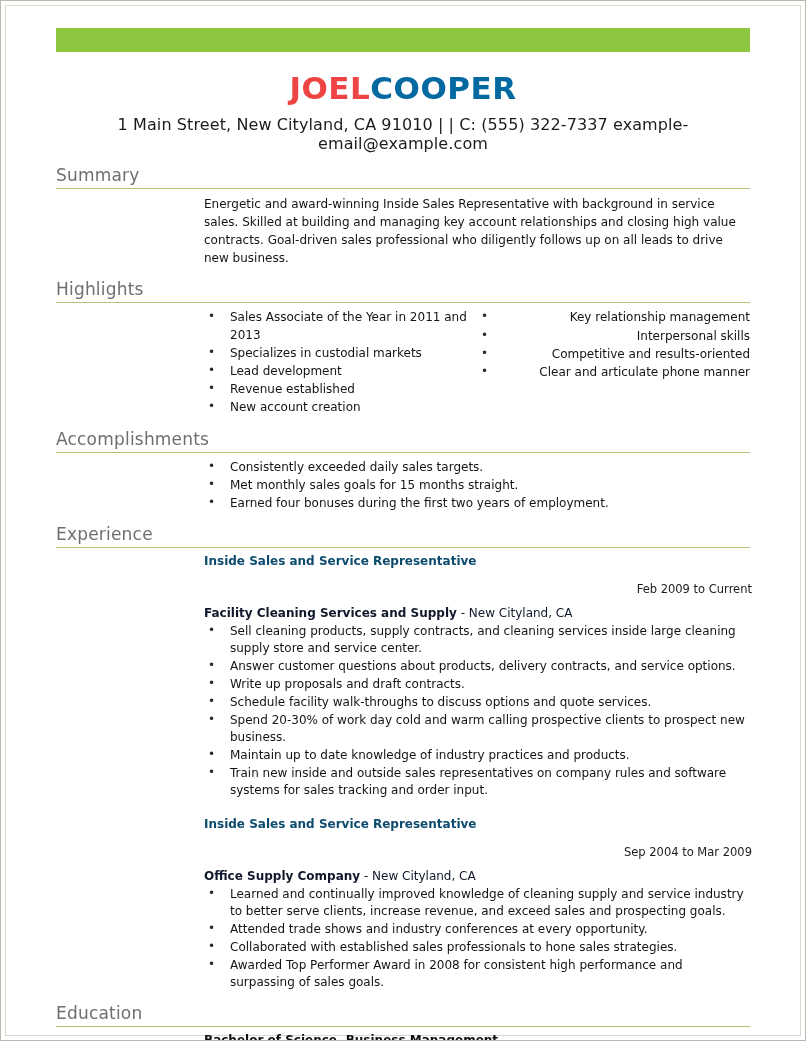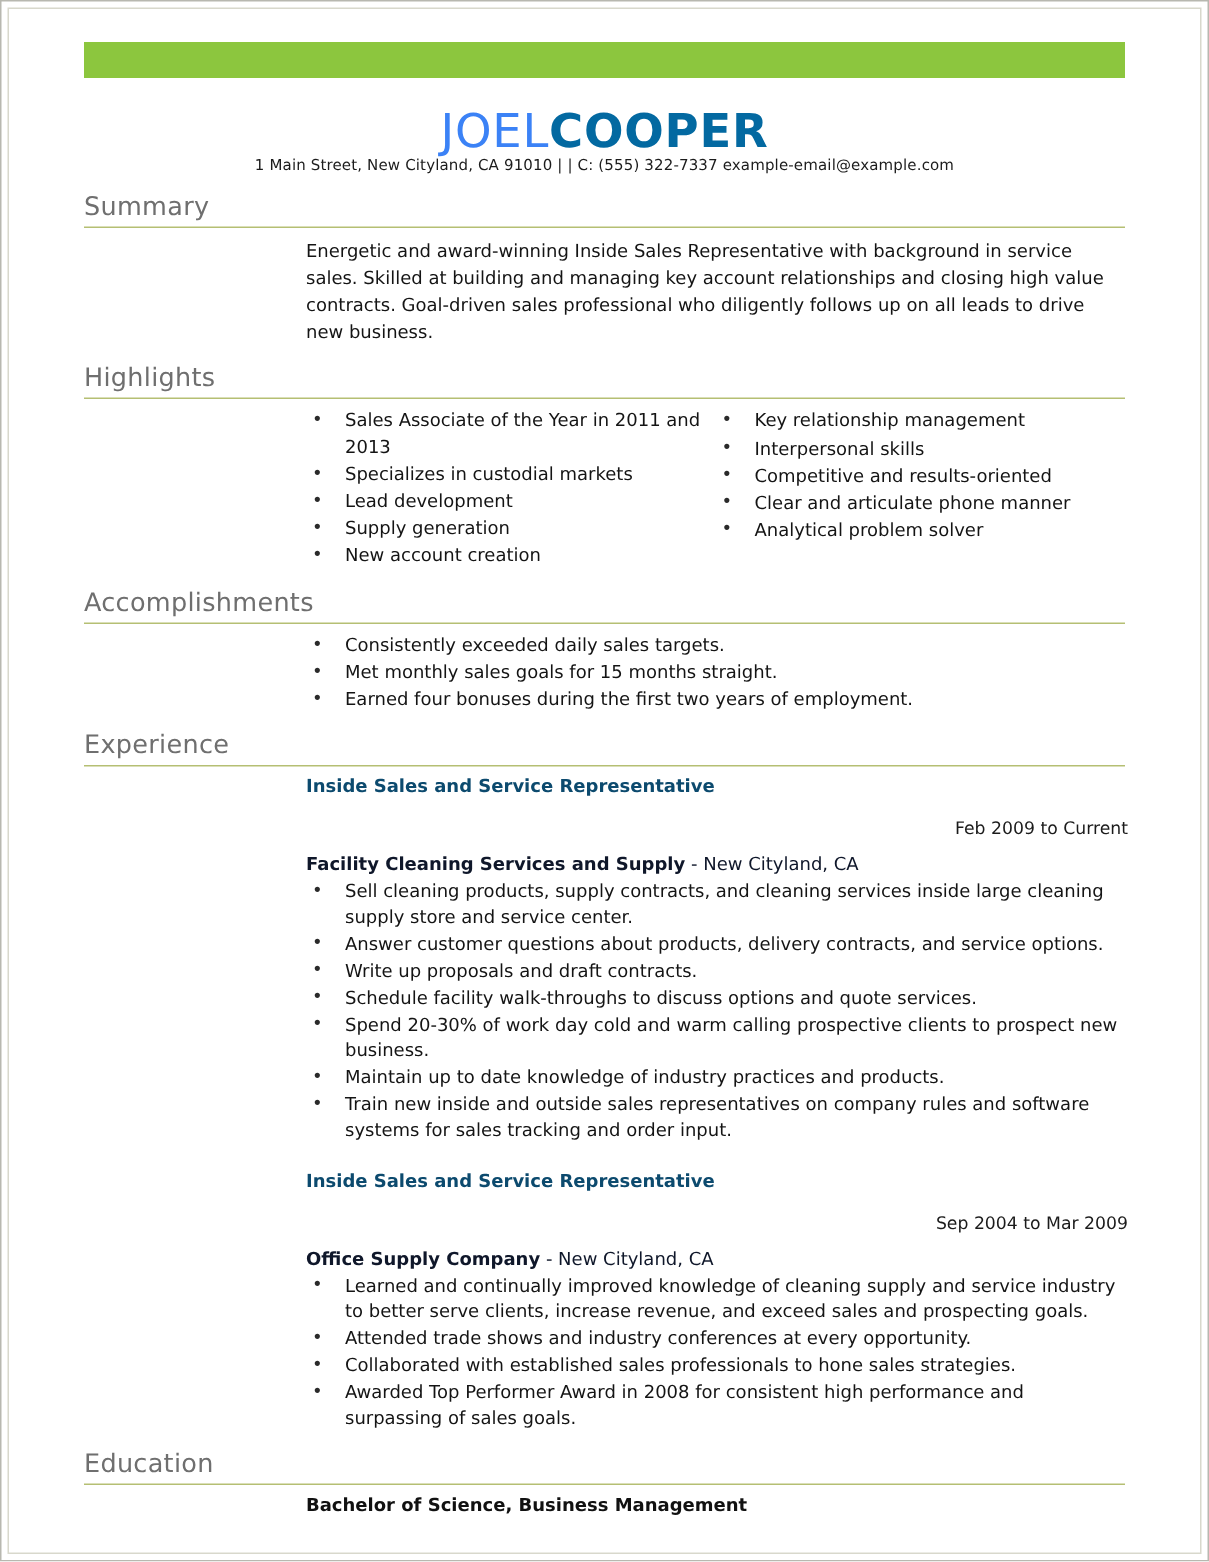--- a/index.html
+++ b/index.html
@@ -51,29 +51,30 @@
     text-align: center;
     padding-top: 20px;
   }
   .name {
     font-size: 31px;
     letter-spacing: 0.5px;
     line-height: 1.05;
     white-space: nowrap;
   }
   .name .first {
-    color: #3b82f6;
-    font-weight: normal;
+    color: #ef4444;
+    font-weight: bold;
   }
   .name .last {
     color: #0369a1;
     font-weight: bold;
   }
   .contact {
-    font-size: 10px;
+    margin-top: 10px;
+    font-size: 16px;
     color: #1c1c1c;
     letter-spacing: 0.1px;
   }
 
   
   .section {
     margin-top: 12px;
   }
   .section-head {
     font-size: 17px;
@@ -124,20 +125,21 @@
 
   .two-col {
     display: flex;
     padding-left: 148px;
   }
   .two-col .col {
     width: 290px;
   }
   .two-col .col.right {
     margin-left: 0;
+    text-align: right;
   }
 
   
   .entry {
     padding-left: 148px;
     margin-bottom: 2px;
   }
   .entry-title {
     font-size: 12px;
     font-weight: bold;
@@ -198,31 +200,30 @@
 
       <div class="section">
         <div class="section-head">Highlights</div>
         <div class="section-rule"></div>
         <div class="two-col">
           <div class="col left">
             <ul class="bul">
               <li>Sales Associate of the Year in 2011 and 2013</li>
               <li>Specializes in custodial markets</li>
               <li>Lead development</li>
-              <li>Supply generation</li>
+              <li>Revenue established</li>
               <li>New account creation</li>
             </ul>
           </div>
           <div class="col right">
             <ul class="bul">
               <li>Key relationship management</li>
               <li>Interpersonal skills</li>
               <li>Competitive and results-oriented</li>
               <li>Clear and articulate phone manner</li>
-              <li>Analytical problem solver</li>
             </ul>
           </div>
         </div>
       </div>
 
       <div class="section">
         <div class="section-head">Accomplishments</div>
         <div class="section-rule"></div>
         <div class="body-indent">
           <ul class="bul">

